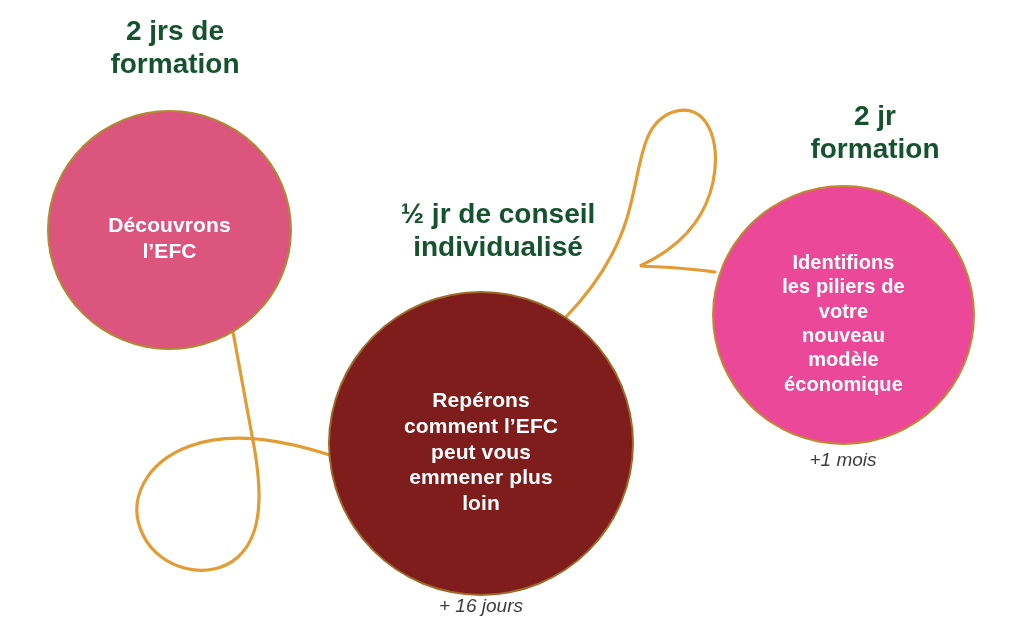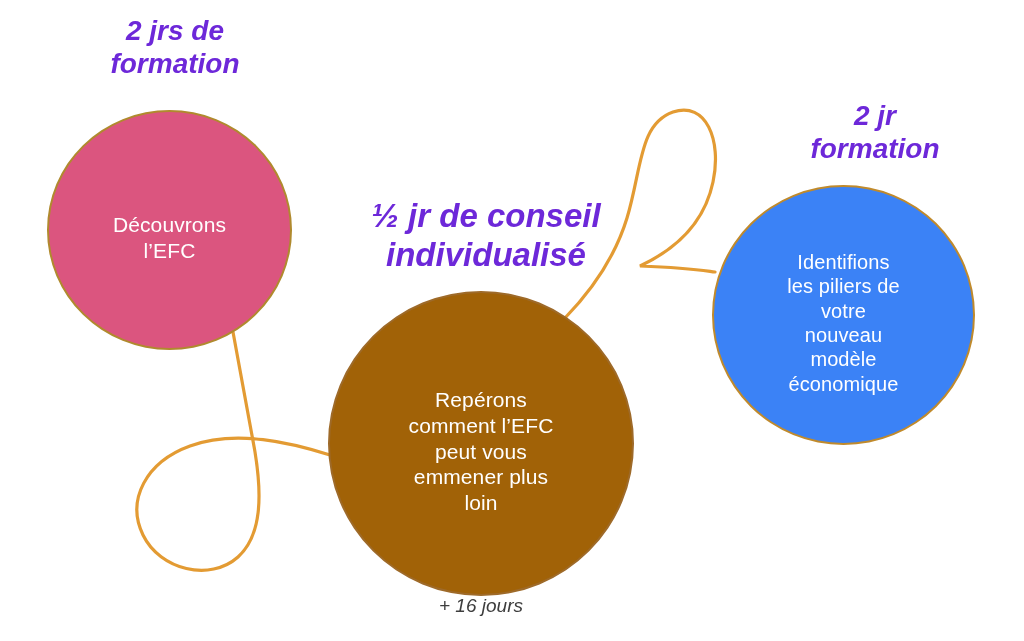--- a/index.html
+++ b/index.html
@@ -27,21 +27,21 @@
     position: absolute;
     border-radius: 50%;
     display: flex;
     align-items: center;
     justify-content: center;
     box-sizing: border-box;
     text-align: center;
   }
   .node-text {
     color: #ffffff;
-    font-weight: normal;
+    font-weight: bold;
     line-height: 1.22;
     letter-spacing: 0.1px;
     padding: 0 10px;
     white-space: pre-line;
     margin-top: 16px;
   }
 
   
   #node-discover {
     left: 47px;
@@ -54,61 +54,60 @@
   #node-discover .node-text {
     font-size: 21px;
   }
 
   
   #node-explore {
     left: 328px;
     top: 291px;
     width: 306px;
     height: 305px;
-    background: #a16207;
+    background: #7f1d1d;
     border: 2px solid #9E6A29;
   }
   #node-explore .node-text {
     font-size: 21px;
   }
 
   
   #node-identify {
     left: 712px;
     top: 185px;
     width: 263px;
     height: 260px;
-    background: #3b82f6;
+    background: #ec4899;
     border: 2px solid #C08A2C;
   }
   #node-identify .node-text {
     font-size: 20px;
   }
 
   
   .heading {
     position: absolute;
-    color: #6d28d9;
+    color: #14532d;
     font-weight: bold;
-    font-style: italic;
     text-align: center;
     line-height: 1.18;
     white-space: pre-line;
   }
   #label-discover {
     left: 55px;
     top: 14px;
     width: 240px;
     font-size: 28px;
   }
   #label-explore {
-    left: 336px;
+    left: 348px;
     top: 197px;
     width: 300px;
-    font-size: 33px;
+    font-size: 28px;
   }
   #label-identify {
     left: 760px;
     top: 99px;
     width: 230px;
     font-size: 28px;
   }
 
   
   .duration {
@@ -177,14 +176,15 @@
     <div class="node-text">Identifions
 les piliers de
 votre
 nouveau
 modèle
 économique</div>
   </div>
 
   <div class="duration" id="duration-explore">+ 16 jours</div>
 
+  <div class="duration" id="duration-identify">+1 mois</div>
 
 </div>
 
 </body></html>

